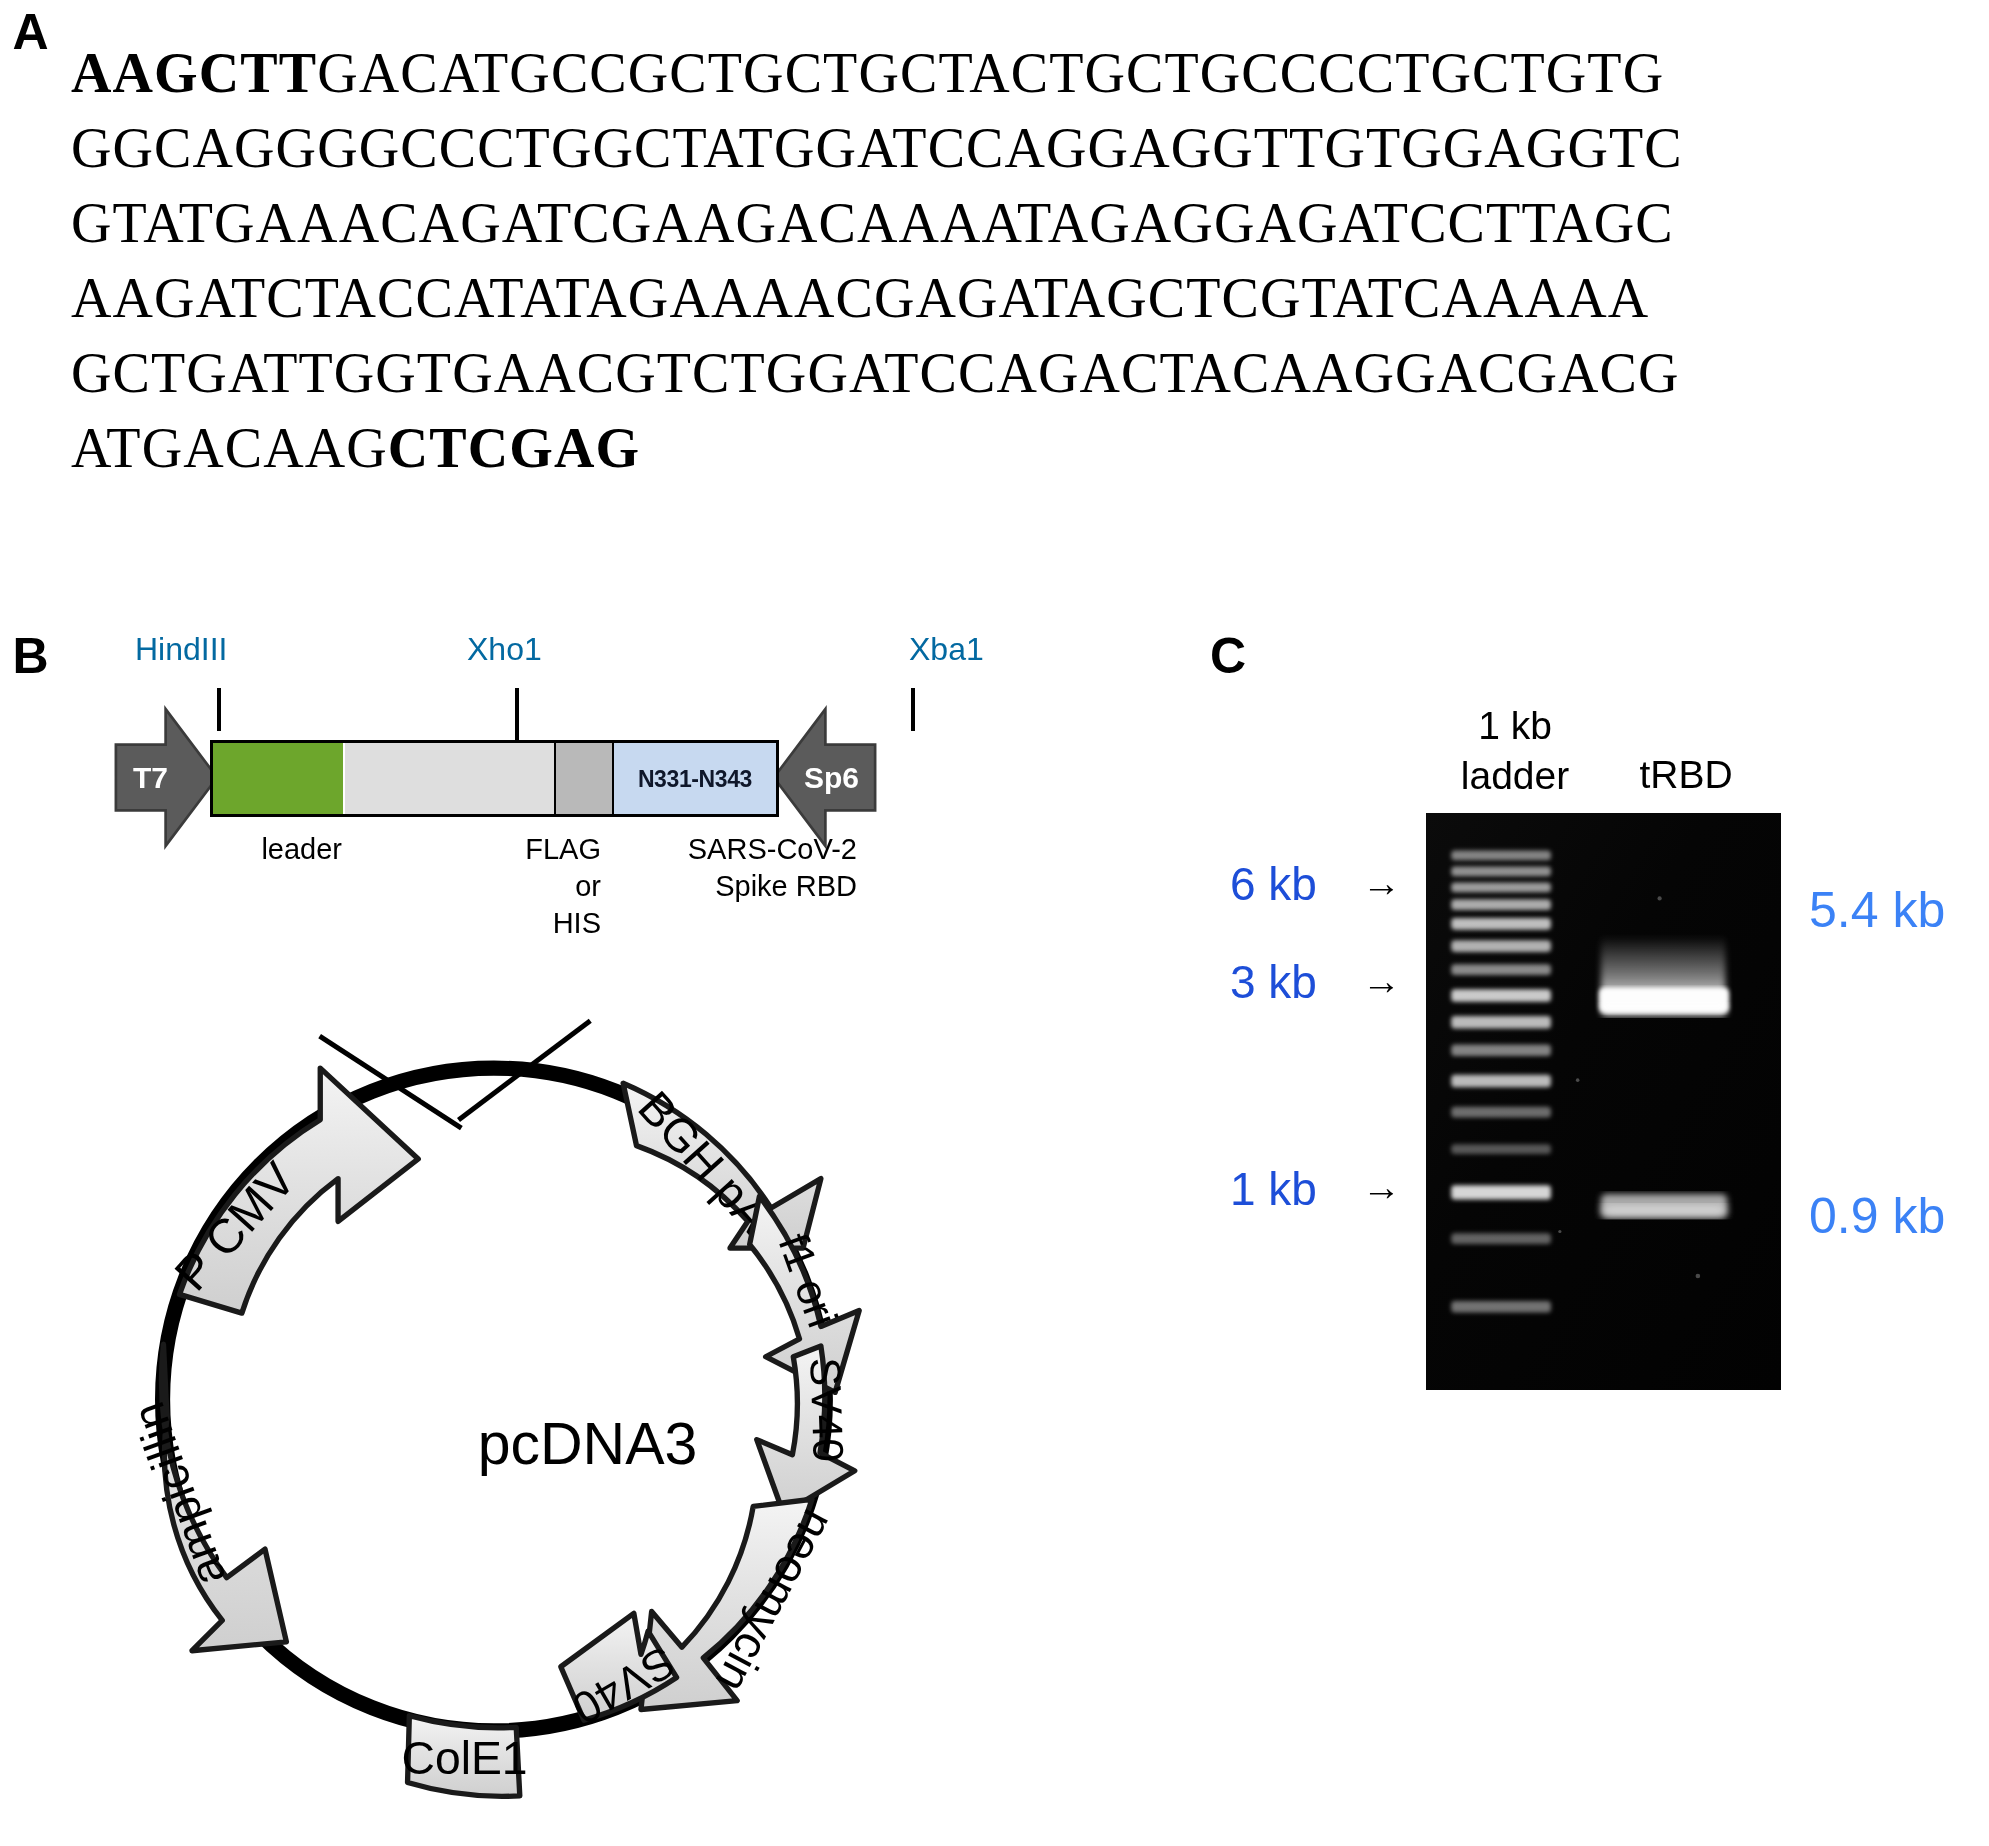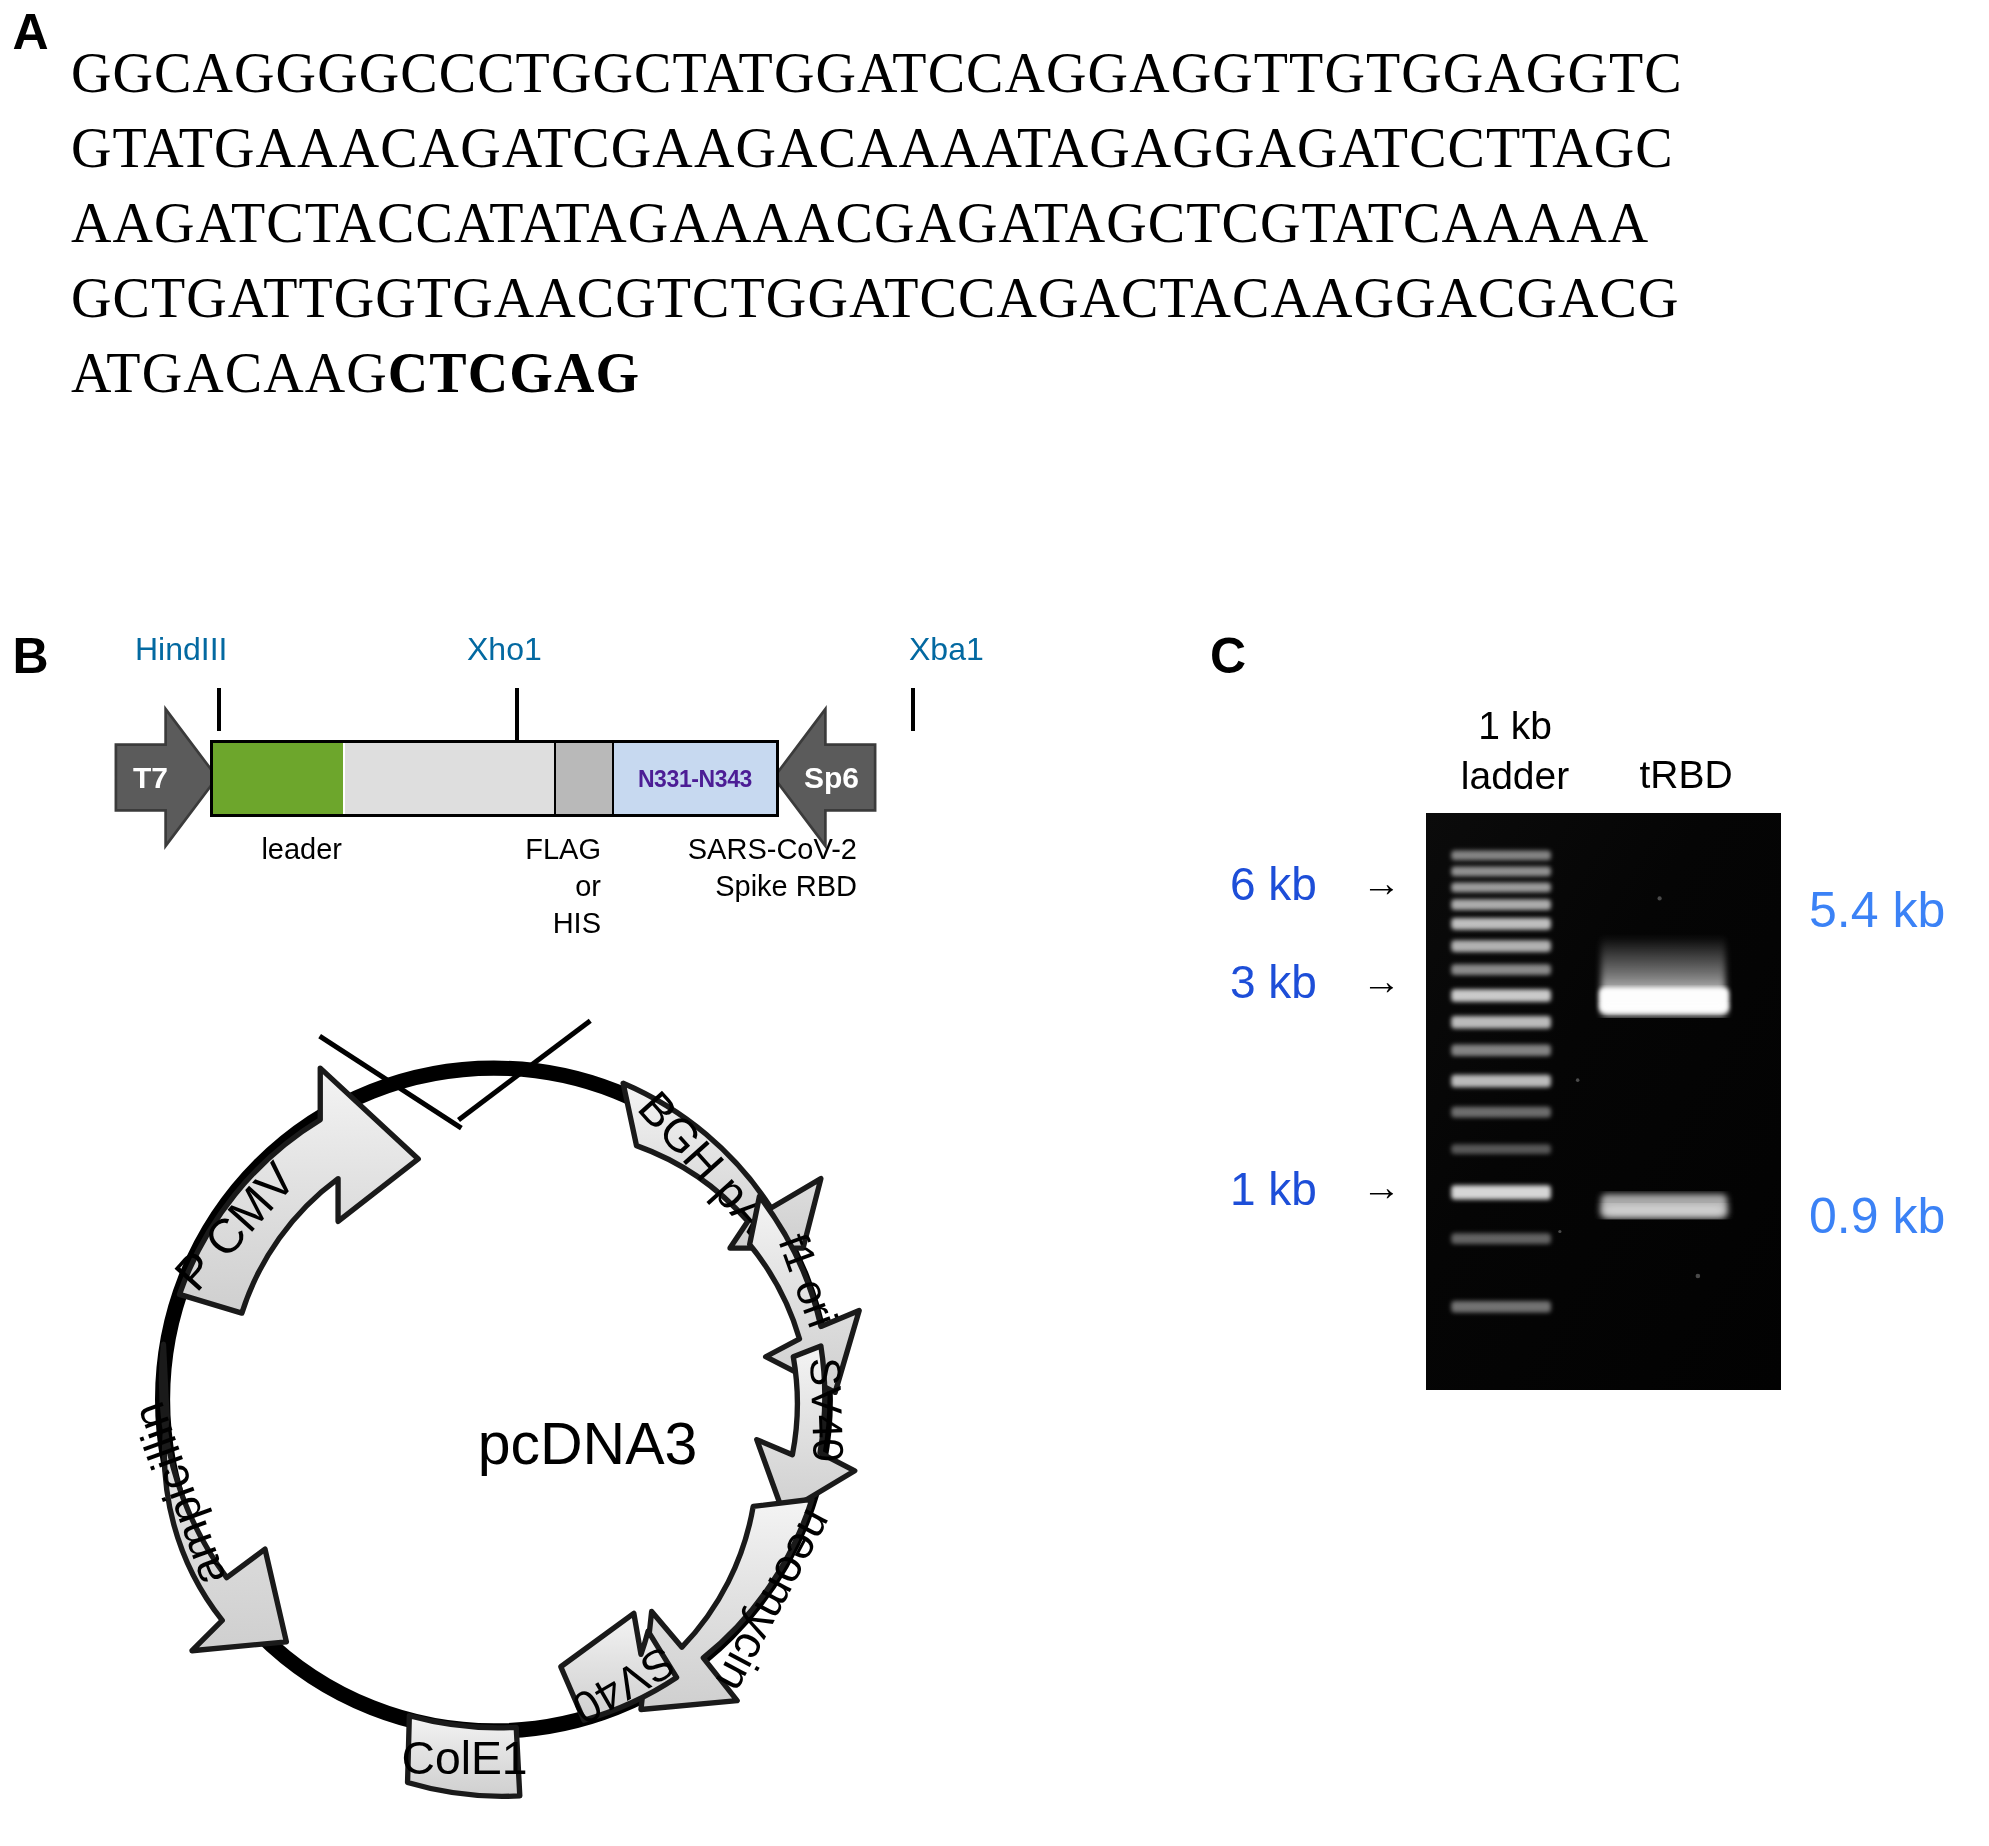--- a/index.html
+++ b/index.html
@@ -89,21 +89,21 @@
   .seg-zipper   { width: 37.5%; background: #DEDEDE; border-right: 2.7px solid #000; }
   .seg-flag     { width: 10.2%; background: #B9B9B9; border-right: 2.7px solid #000; }
   .seg-rbd      { width: 28.8%; background: #C7D9F0; }
   .seg-rbd-label {
     position: absolute;
     left: 0; right: 0; top: 50%;
     transform: translateY(-50%);
     text-align: center;
     font-size: 23px;
     font-weight: bold;
-    color: #4c1d95;
+    color: #0f172a;
     letter-spacing: -0.4px;
   }
 
   
   .promoter {
     position: absolute;
     width: 96px;
     height: 151px;
   }
   .promoter svg { display: block; }
@@ -209,20 +209,21 @@
     font-family: "Liberation Sans", sans-serif;
   }
 </style>
 </head>
 <body>
 
 <div id="panel-a">
   <div class="panel-letter" id="panel-letter-a">A</div>
 
   <div id="sequence-block">
+    <span class="seq-line"><span class="seq-bold">AAGCTT</span><span>GACATGCCGCTGCTGCTACTGCTGCCCCTGCTGTG</span></span>
     <span class="seq-line">GGCAGGGGCCCTGGCTATGGATCCAGGAGGTTGTGGAGGTC</span>
     <span class="seq-line">GTATGAAACAGATCGAAGACAAAATAGAGGAGATCCTTAGC</span>
     <span class="seq-line">AAGATCTACCATATAGAAAACGAGATAGCTCGTATCAAAAA</span>
     <span class="seq-line">GCTGATTGGTGAACGTCTGGATCCAGACTACAAGGACGACG</span>
     <span class="seq-line"><span>ATGACAAG</span><span class="seq-bold">CTCGAG</span></span>
   </div>
 </div>
 
 <div id="panel-b">
   <div class="panel-letter" id="panel-letter-b" style="left:12.5px;top:16px;">B</div>

